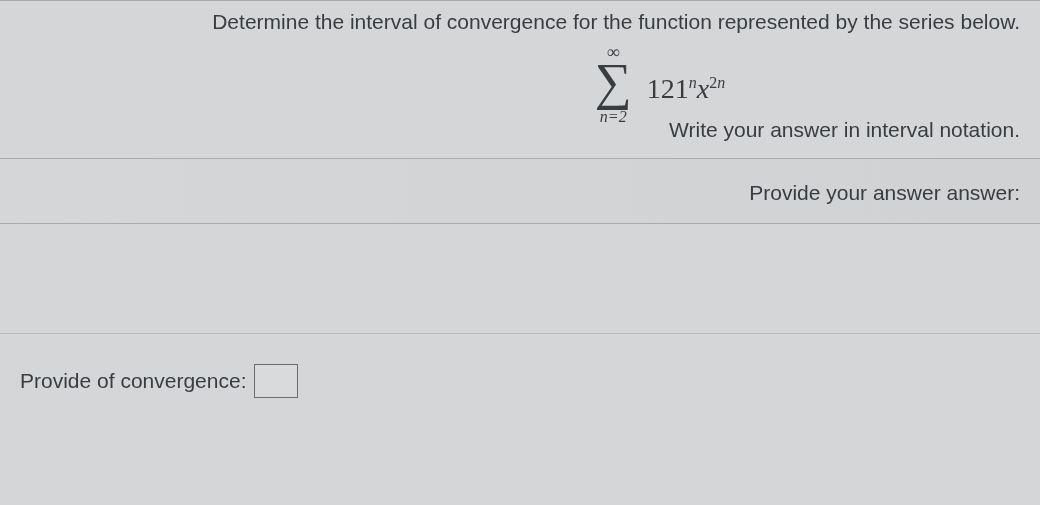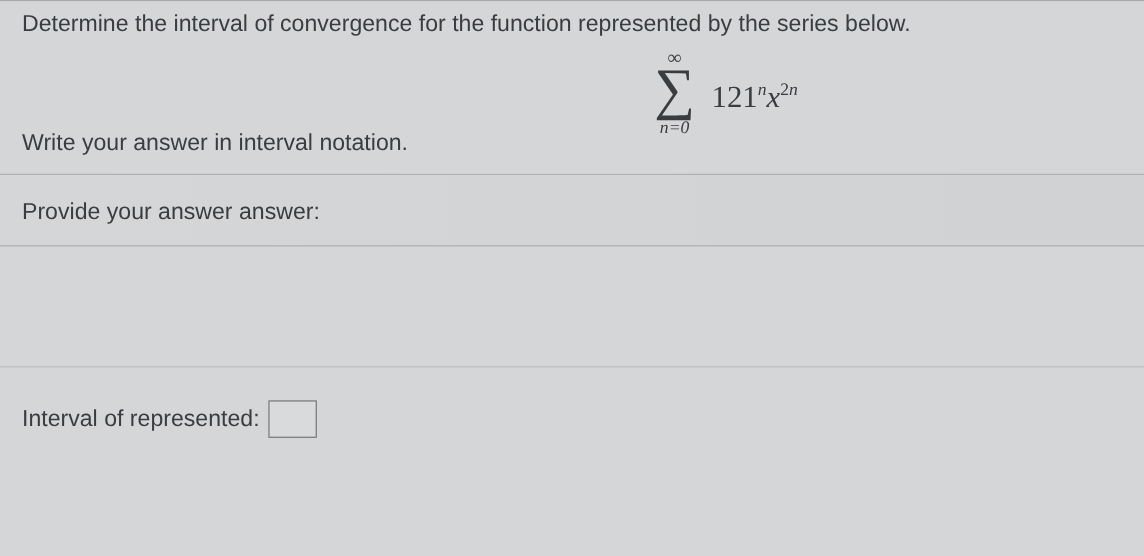--- a/index.html
+++ b/index.html
@@ -1,18 +1,19 @@
 <!DOCTYPE html>
 <html><head>
   <meta charset="utf-8">
   <style>
     * {
       margin: 0;
       padding: 0;
       box-sizing: border-box;
+      text-align: right;
     }
     body {
       font-family: -apple-system, BlinkMacSystemFont, 'Segoe UI', Arial, sans-serif;
       background: #d4d6d8;
       width: 1040px;
       height: 505px;
       color: #3a3d40;
       font-size: 21px;
     }
     .container {
@@ -105,31 +106,31 @@
 <body>
 
 <div class="container">
   <div class="section1">
     <div class="question-text">Determine the interval of convergence for the function represented by the series below.</div>
     <div class="formula-container">
       <div class="formula">
         <span class="sigma">
           <span class="sigma-top">∞</span>
           <span class="sigma-symbol">∑</span>
-          <span class="sigma-bottom">n=0</span>
+          <span class="sigma-bottom">n=2</span>
         </span>
         <span class="formula-body"><span class="num">121</span><sup>n</sup><span>x</span><sup><span class="num">2</span>n</sup></span>
       </div>
     </div>
     <div class="section-instruction-inner" style="">Write your answer in interval notation.</div>
   </div>
 
   <div class="section-prompt">
     <div>Provide your answer answer:</div>
   </div>
 
   <div class="answer-area"></div>
 
   <div class="section-answer">
-    <span>Interval of represented:</span>
+    <span>Provide of convergence:</span>
     <span class="answer-box" value=""></span>
   </div>
 </div>
 
 </body></html>

